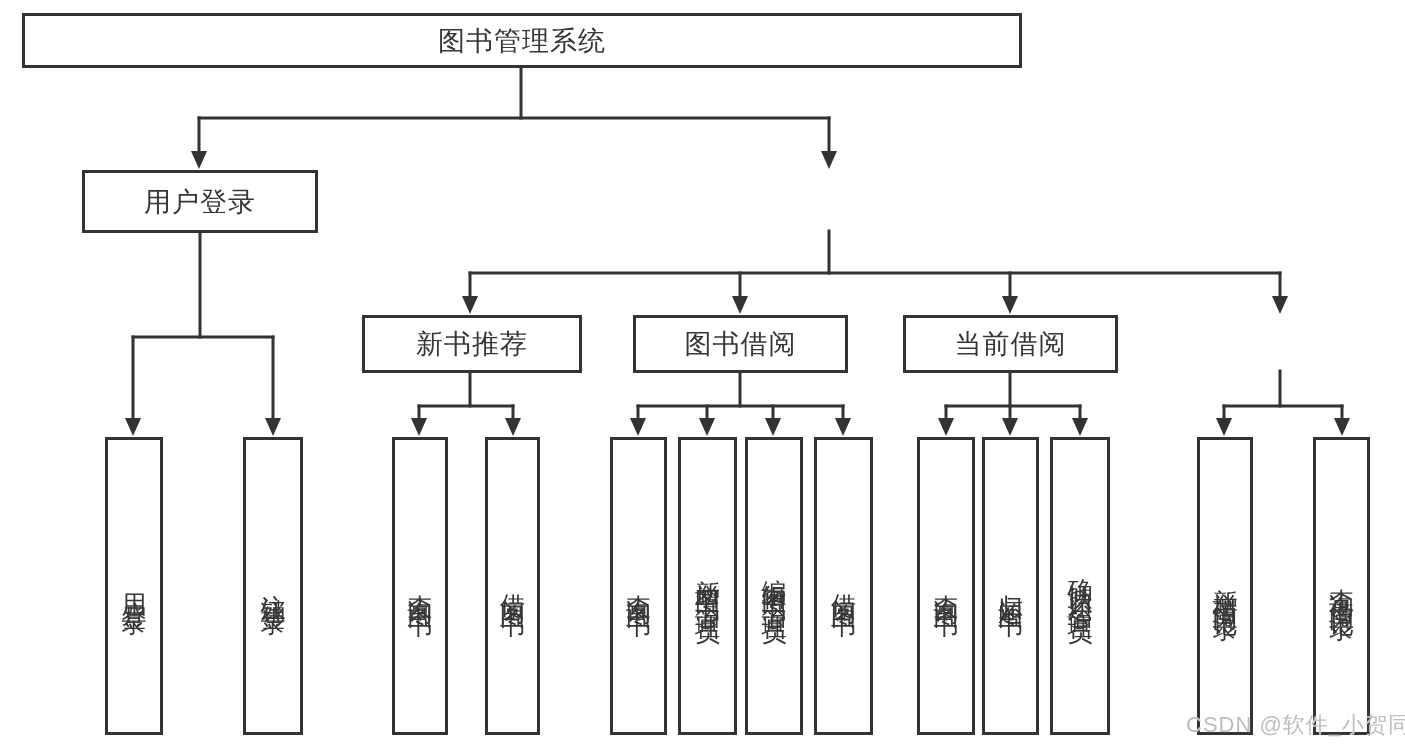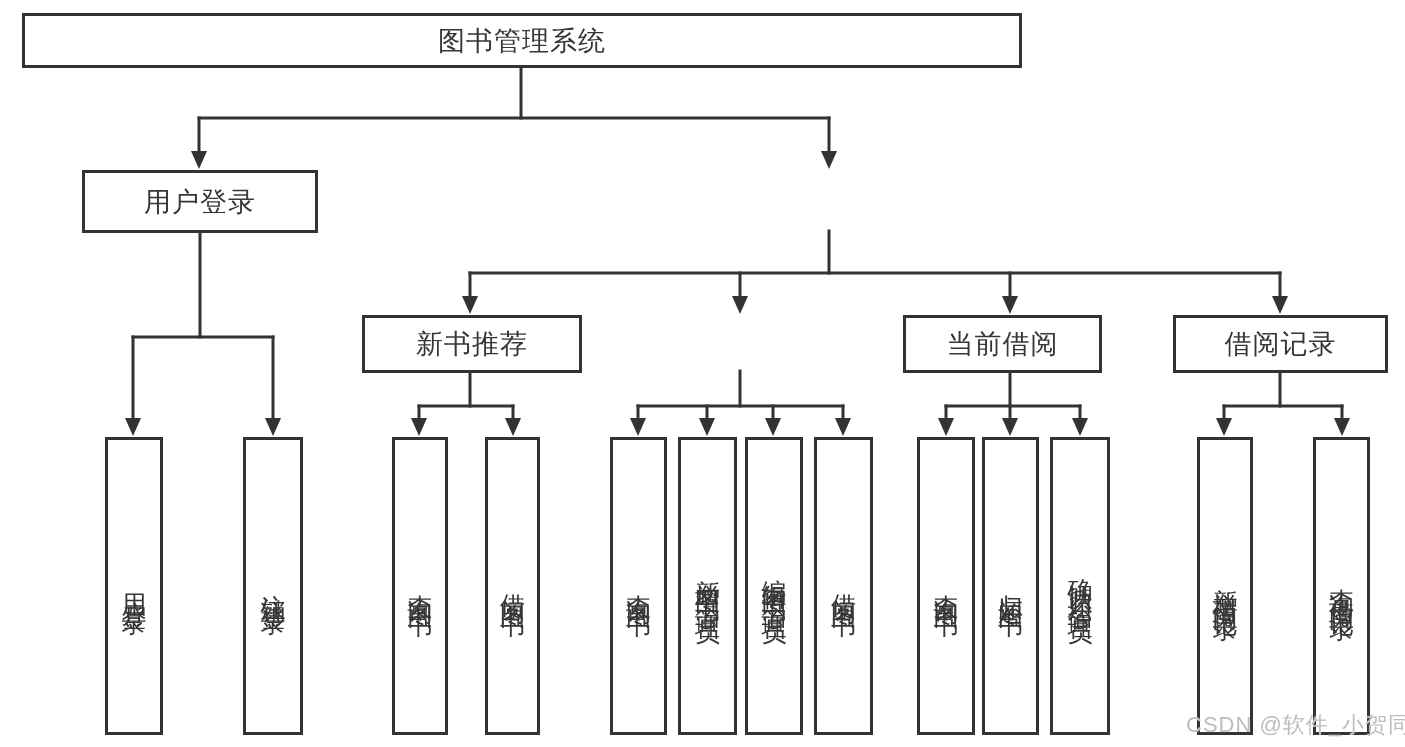--- a/index.html
+++ b/index.html
@@ -89,22 +89,22 @@
       <polygon points="1216,418 1232,418 1224,436" fill="#333333"></polygon>
       <line x1="1342" y1="406" x2="1342" y2="420" stroke="#333333" stroke-width="3" stroke-linecap="square"></line>
       <polygon points="1334,418 1350,418 1342,436" fill="#333333"></polygon>
     </svg>
 
   <div class="node h" style="left:22px;top:13px;width:1000px;height:55px">图书管理系统</div>
 
   <div class="node h" style="left:82px;top:170px;width:236px;height:63px">用户登录</div>
 
   <div class="node h" style="left:362px;top:315px;width:220px;height:58px">新书推荐</div>
-  <div class="node h" style="left:903px;top:315px;width:199px;height:58px">当前借阅</div>
-  <div class="node h" style="left:1173px;top:315px;width:215px;height:58px">借阅记录</div>
+  <div class="node h" style="left:633px;top:315px;width:215px;height:58px">图书借阅</div>
+  <div class="node h" style="left:903px;top:315px;width:215px;height:58px">当前借阅</div>
 
   <div class="node v" style="left:105px;top:437px;width:58px;height:298px">用户登录</div>
   <div class="node v" style="left:243px;top:437px;width:60px;height:298px">注销登录</div>
 
   <div class="node v" style="left:392px;top:437px;width:56px;height:298px">查询图书</div>
   <div class="node v" style="left:485px;top:437px;width:55px;height:298px">借阅图书</div>
 
   <div class="node v" style="left:610px;top:437px;width:57px;height:298px">查询图书</div>
   <div class="node v" style="left:678px;top:437px;width:59px;height:298px">新增图书（管理员）</div>
   <div class="node v" style="left:745px;top:437px;width:58px;height:298px">编辑图书（管理员）</div>

